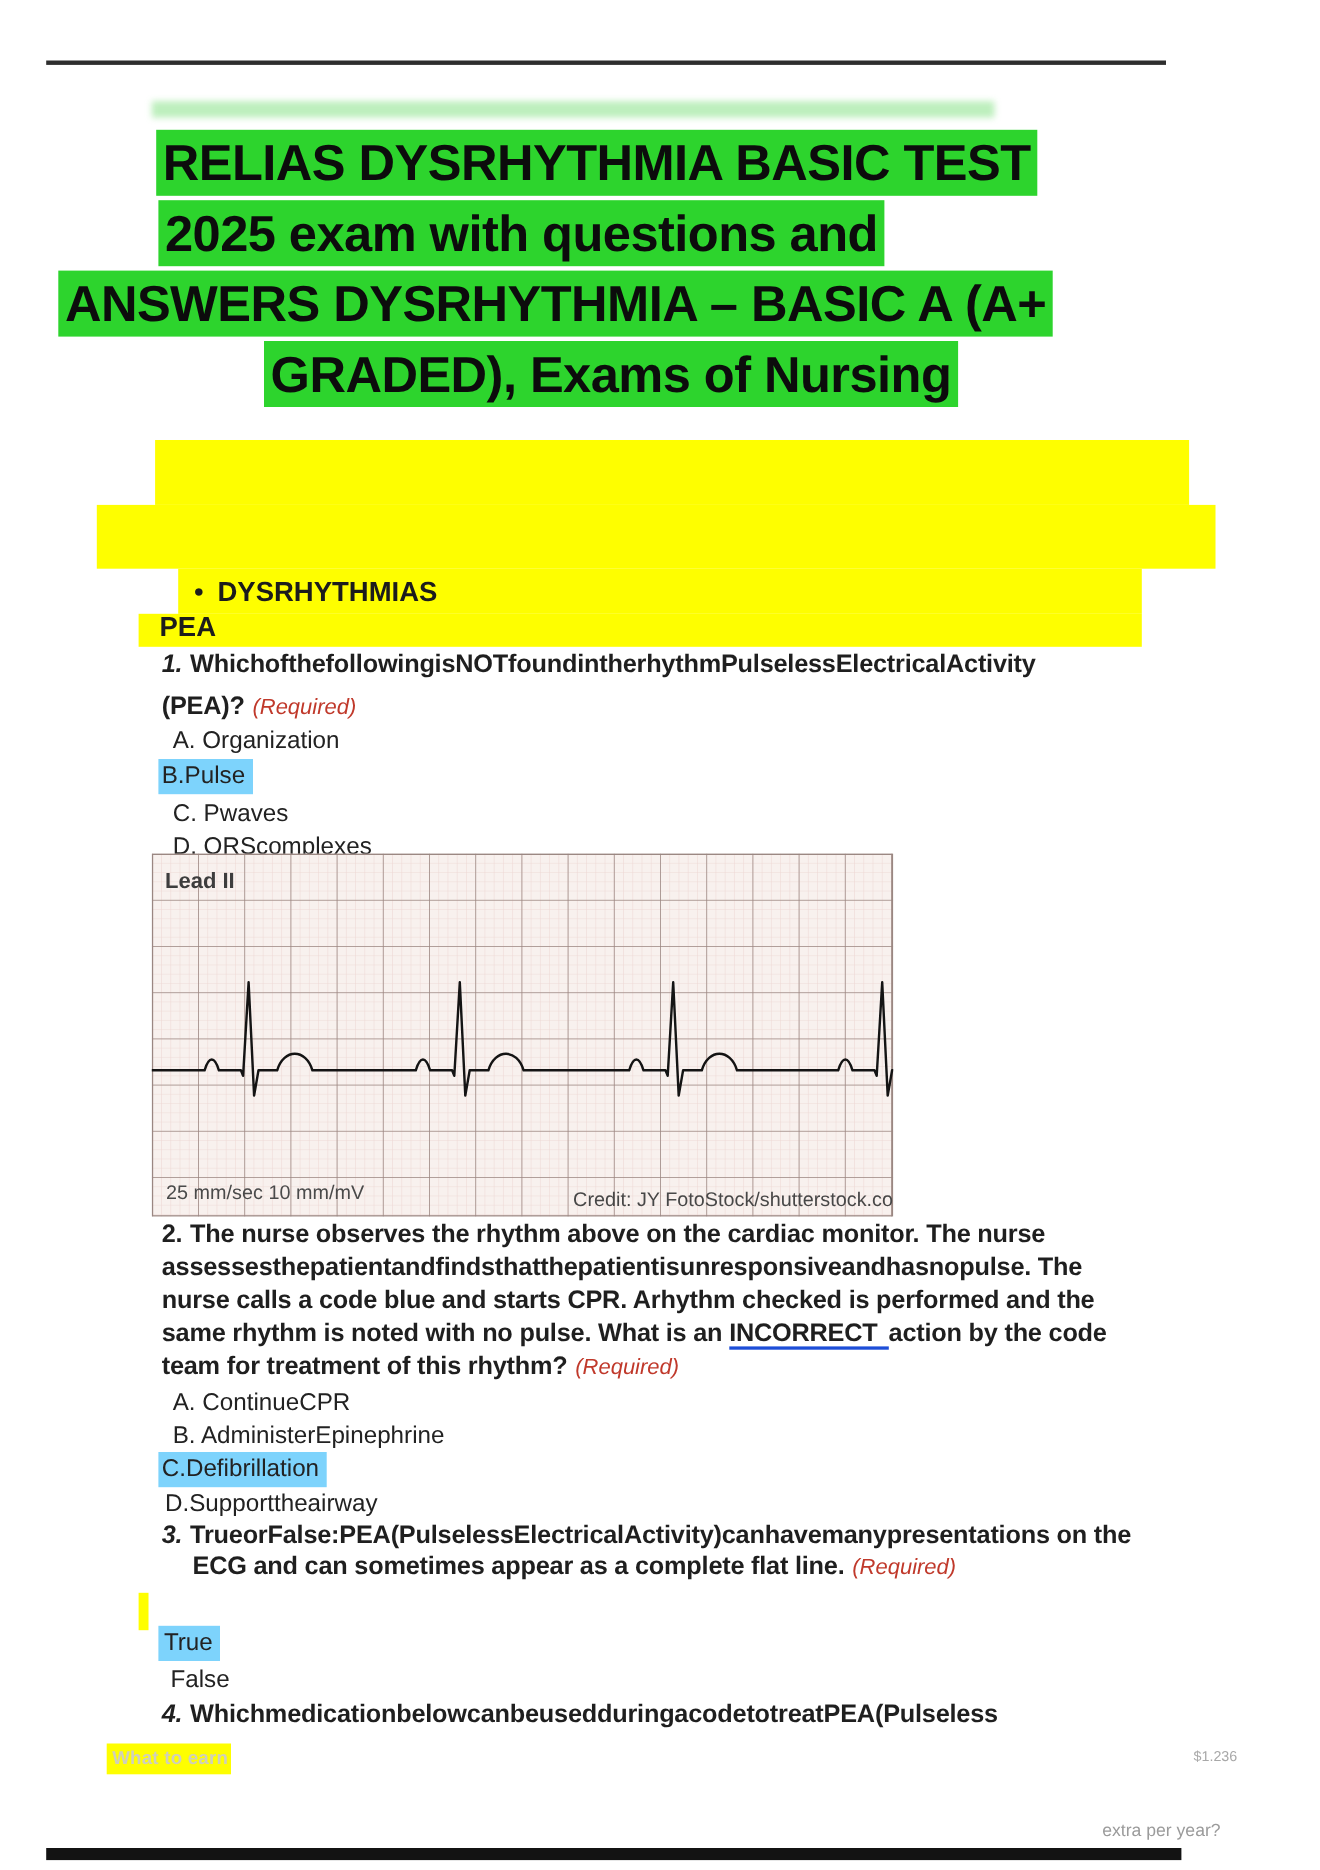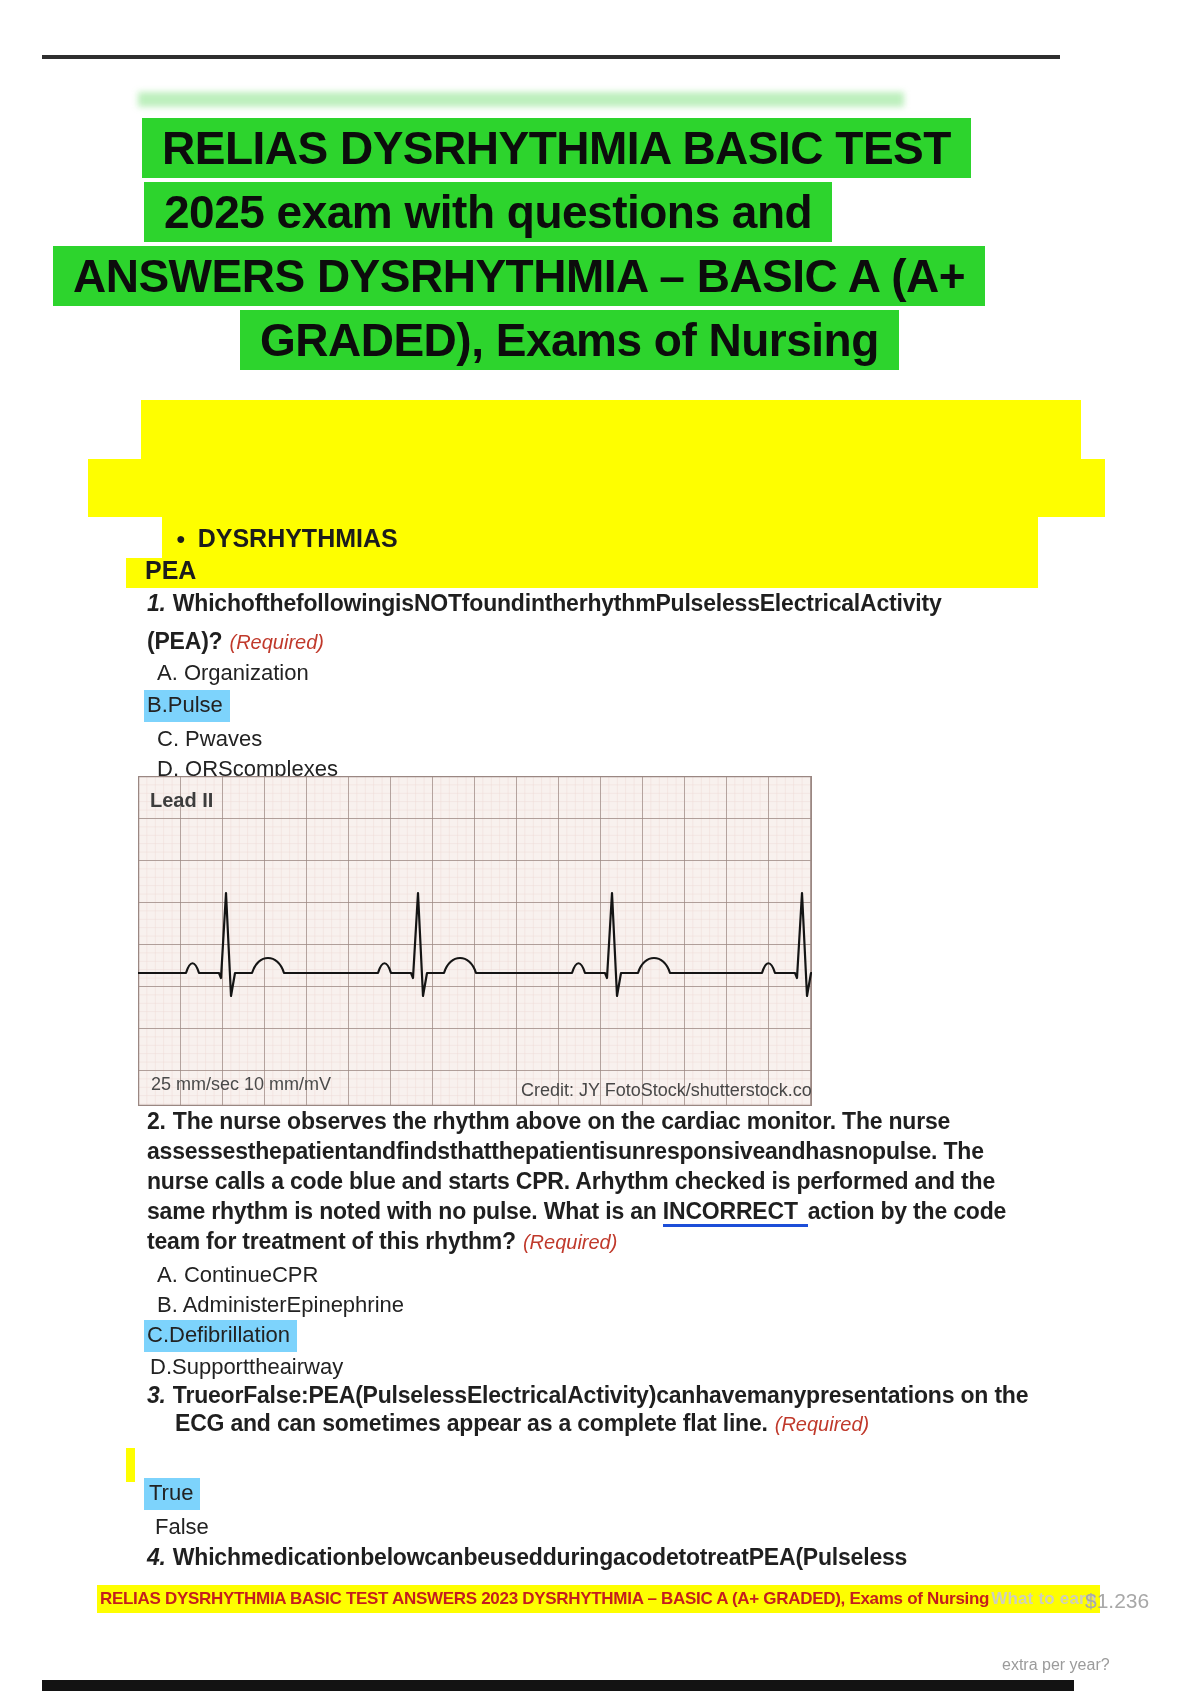--- a/index.html
+++ b/index.html
@@ -12,21 +12,21 @@
   
   .top-rule{left:42px;top:55px;width:1018px;height:4px;background:#2e2e2e;}
   .bottom-bar{left:42px;top:1680px;width:1032px;height:11px;background:#131313;}
 
   
   .smudge{left:138px;top:92px;width:766px;height:15px;background:rgba(90,214,90,.4);filter:blur(3px);}
 
   
   .title-line{
     position:absolute;background:#2dd42d;color:#0c0c0c;font-weight:bold;
-    font-size:46px;line-height:60px;height:60px;padding:0 20px;white-space:nowrap;
+    font-size:46px;line-height:60px;height:60px;padding:0 6px;white-space:nowrap;
     letter-spacing:-0.5px;
   }
 
   
   .yrect{position:absolute;background:#fefe00;}
 
   .toc-line{position:absolute;font-weight:bold;color:#1c1c1c;white-space:nowrap;}
   .bullet{display:inline-block;font-size:16px;vertical-align:3px;margin-right:12px;}
 
   .q{position:absolute;font-weight:bold;font-size:23px;color:#1f1f1f;
@@ -38,21 +38,21 @@
        letter-spacing:0;margin-left:7px;text-align:center;}
   .u{border-bottom:3px solid #1d4ed8;padding-right:10px;}
 
   
   .footer-band{
     position:absolute;left:97px;top:1585px;height:28px;background:#fefe00;
     display:flex;align-items:center;white-space:nowrap;padding:0 3px 0 3px;
   }
   .footer-red{color:#c41e1e;font-weight:bold;font-size:17px;letter-spacing:-0.3px;}
   .footer-promo{color:#cfcfbc;font-size:17px;font-weight:bold;letter-spacing:0.2px;margin-left:2px;}
-  .footer-amount{position:absolute;left:1085px;top:1589px;color:#a8a8a8;font-size:21px;}
+  .footer-amount{position:absolute;left:1085px;top:1589px;color:#a8a8a8;font-size:13px;}
   .footer-promo2{position:absolute;left:1002px;top:1656px;color:#9b9b9b;font-size:16px;}
 
   .ecg-wrap{position:absolute;left:138px;top:776px;width:674px;height:330px;text-decoration:underline;}
 </style>
 </head>
 <body>
 
 <div class="abs top-rule"></div>
 <div class="abs smudge"></div>
 
@@ -127,19 +127,18 @@
 </div>
 <div class="yrect" style="left:126px;top:1448px;width:9px;height:34px;"></div>
 <div class="opt hl" style="left:144px;top:1478px;padding-left:5px;">True</div>
 <div class="opt" style="left:155px;top:1514px;">False</div>
 
 <div class="q" style="left:147px;top:1544px;">
   <span class="qnum">4.</span><span>WhichmedicationbelowcanbeusedduringacodetotreatPEA(Pulseless</span>
 </div>
 
 <div class="footer-band">
-  <span class="footer-red">RELIAS DYSRHYTHMIA BASIC TEST ANSWERS 2023 DYSRHYTHMIA – BASIC A (A+ GRADED), Exams of Nursing</span>
   <span class="footer-promo">What to earn</span>
 </div>
 <div class="footer-amount">$1.236</div>
 <div class="footer-promo2">extra per year?</div>
 
 <div class="abs bottom-bar"></div>
 
 </body></html>

